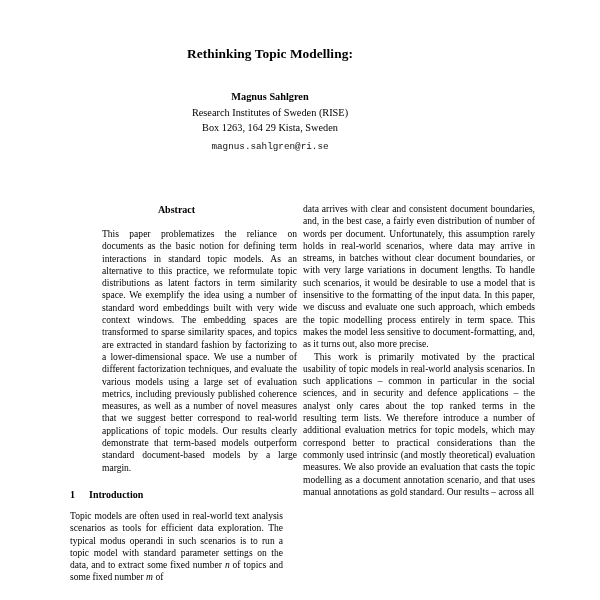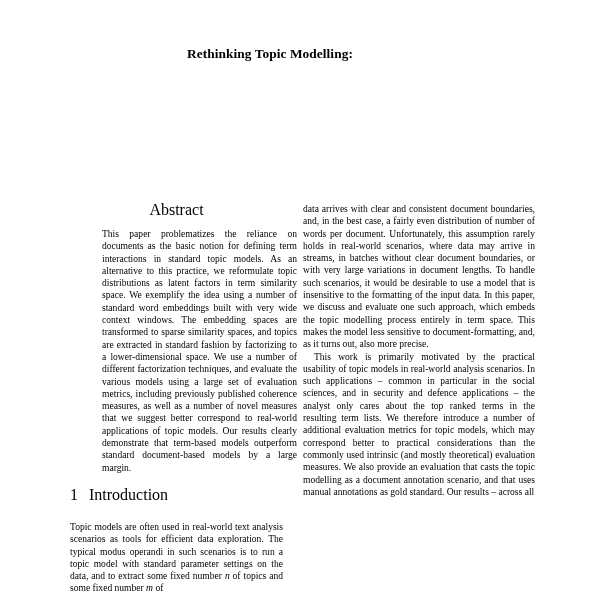--- a/index.html
+++ b/index.html
@@ -76,29 +76,29 @@
   .col-left {
     left: 70px;
     width: 213px;
   }
   .col-right {
     left: 303px;
     width: 232px;
   }
 
   .section-heading {
-    font-size: 16px;
-    font-weight: normal;
+    font-size: 10px;
+    font-weight: bold;
     line-height: 14px;
     text-align: center;
     margin: 0 0 11px 0;
   }
   .section-heading-left {
     text-align: left;
-    margin: 14px 0 19px 0;
+    margin: 14px 0 8px 0;
   }
   .section-num {
     display: inline-block;
     width: 19px;
   }
 
   .abstract-body {
     width: 195px;
     margin-left: 32px;
   }
@@ -126,20 +126,26 @@
 <body>
 
 <div class="page">
 
   <div class="title-block">
     <div class="paper-title">
       <span class="title-line">Rethinking Topic Modelling:</span>
     </div>
   </div>
 
+  <div class="author-block">
+    <div class="author-name">Magnus Sahlgren</div>
+    <div class="affiliation">Research Institutes of Sweden (RISE)</div>
+    <div class="affiliation">Box 1263, 164 29 Kista, Sweden</div>
+    <div class="email">magnus.sahlgren@ri.se</div>
+  </div>
 
   <div class="columns">
 
     <div class="col col-left">
       <div class="section-heading">Abstract</div>
       <div class="abstract-body">
         <p class="para noindent">This paper problematizes the reliance on documents as the basic notion for defining term interactions in standard topic models. As an alternative to this practice, we reformulate topic distributions as latent factors in term similarity space. We exemplify the idea using a number of standard word embeddings built with very wide context windows. The embedding spaces are transformed to sparse similarity spaces, and topics are extracted in standard fashion by factorizing to a lower-dimensional space. We use a number of different factorization techniques, and evaluate the various models using a large set of evaluation metrics, including previously published coherence measures, as well as a number of novel measures that we suggest better correspond to real-world applications of topic models. Our results clearly demonstrate that term-based models outperform standard document-based models by a large margin.</p>
       </div>
 
       <div class="section-heading section-heading-left">

